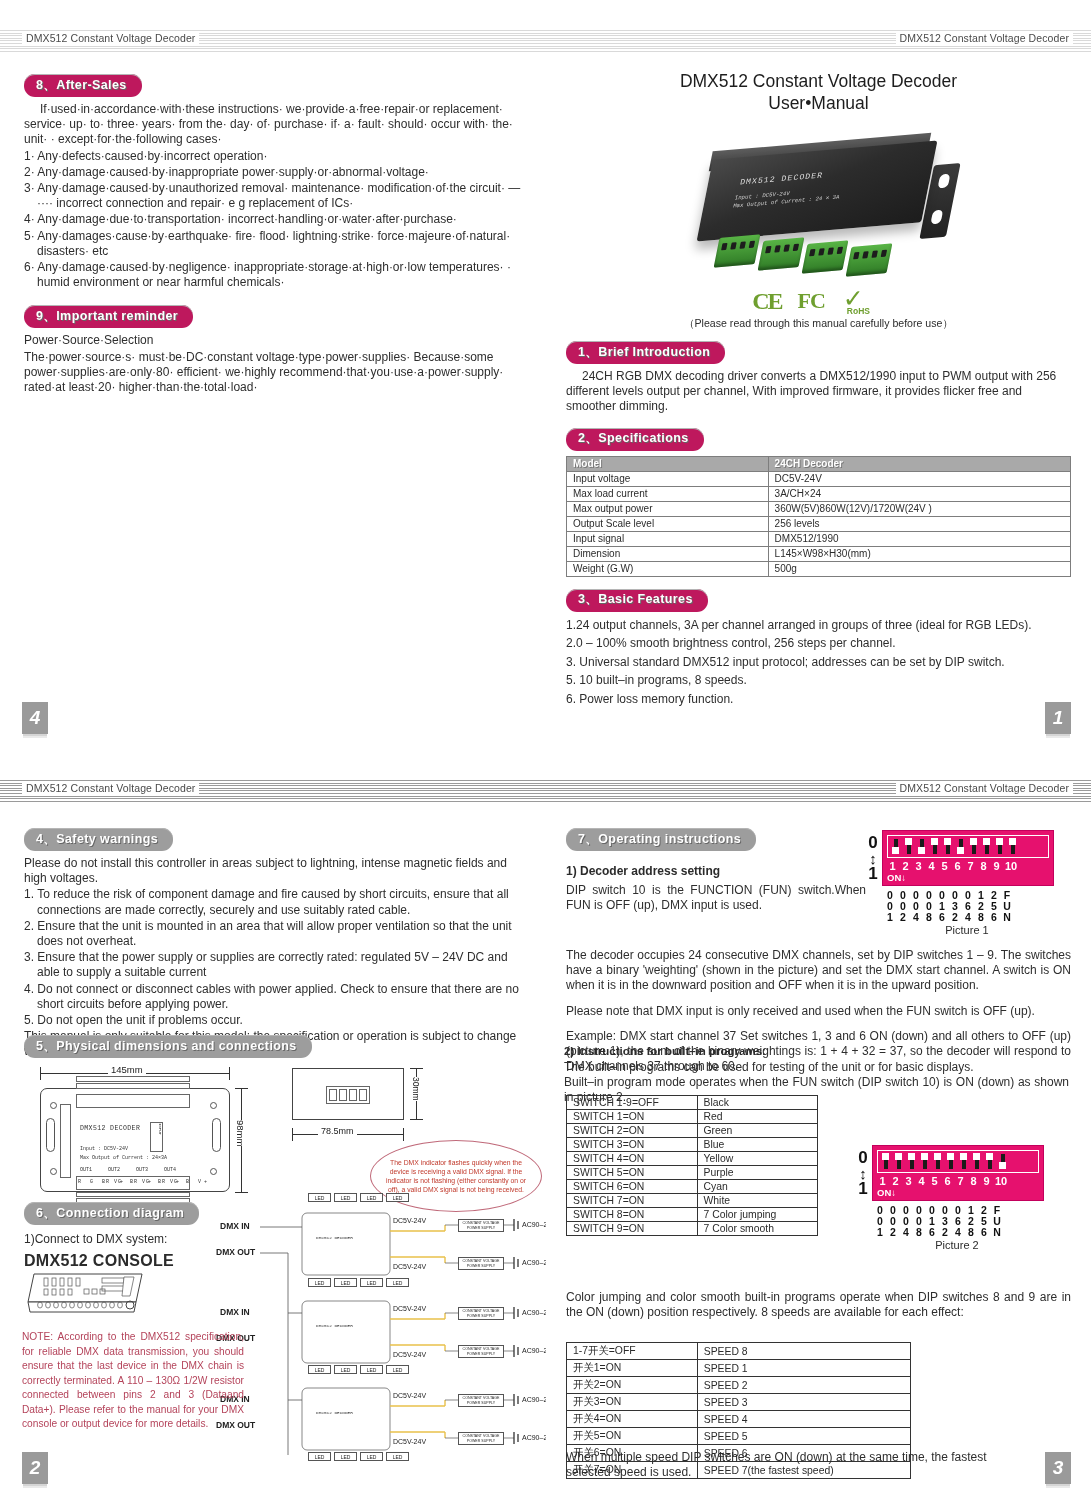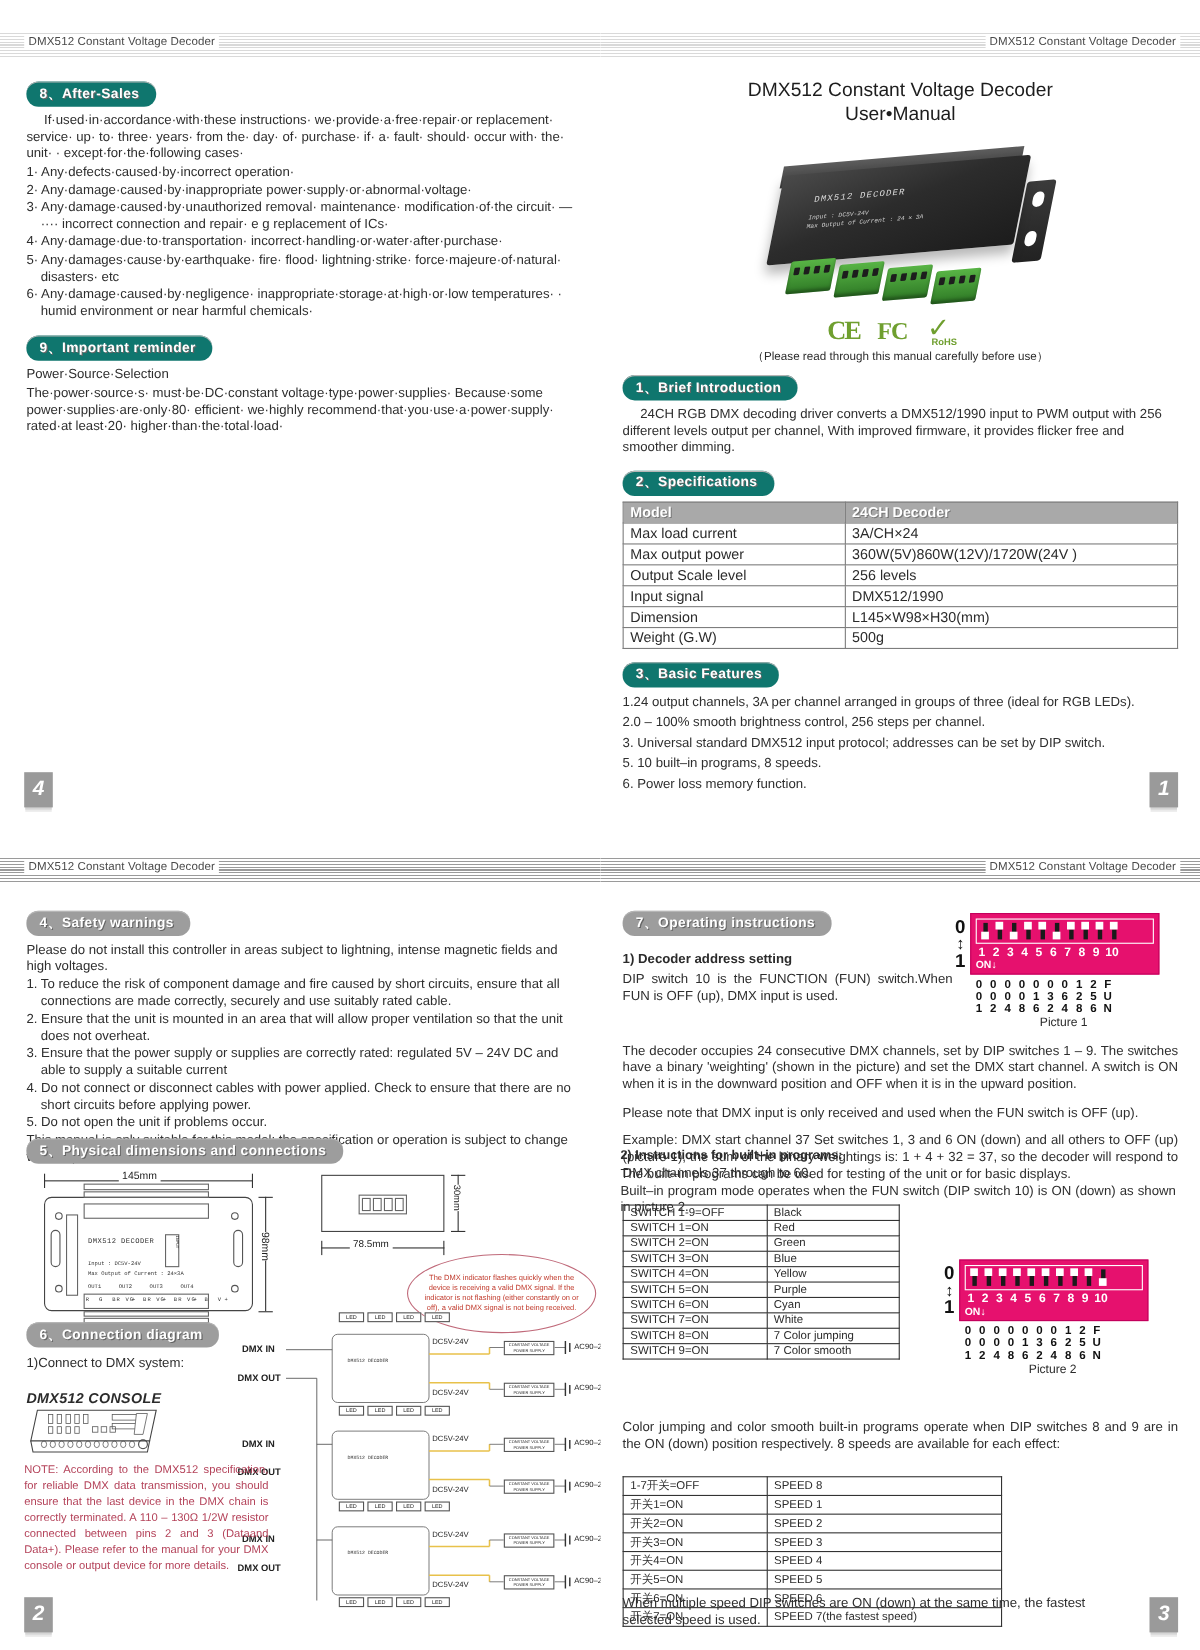--- a/index.html
+++ b/index.html
@@ -32,42 +32,42 @@
     position: absolute; top: 6px;
     font-size: 10.5px; color: #4a4a4a; background: #fff;
     padding: 0 4px; white-space: nowrap; letter-spacing: .1px;
   }
   .hdr .htxt.left  { left: 22px; }
   .hdr .htxt.right { right: 18px; }
 
   
   .pill {
     display: inline-block;
-    background: #0f766e;
+    background: #be185d;
     color: #fff;
     border-radius: 11px;
     padding: 2.5px 15px 3.5px 12px;
     font-size: 12.5px;
     font-weight: bold;
     letter-spacing: .4px;
     text-shadow: 1px 1px 0 #666;
     box-shadow: inset 0 1px 0 #b5b5b5;
     margin-bottom: 5px;
   }
   .pill.light { background: #9d9d9d; }
 
   
   .body { font-size: 12px; line-height: 15.2px; color: #2e2e2e; }
   .body p { margin-bottom: 1px; }
   .ind { padding-left: 13px; text-indent: -13px; }
   .p-indent { text-indent: 16px; }
 
   
   table { border-collapse: collapse; }
-  .spec-tbl { width: 100%; font-size: 13px; border-radius: 28px; }
+  .spec-tbl { width: 100%; font-size: 10px; border-radius: 28px; }
   .spec-tbl td { border: 1px solid #7d7d7d; padding: 1.5px 6px; }
   .spec-tbl tr.hdrow td {
     background: #a9a9a9; color: #fff; font-weight: bold;
     text-shadow: 1px 1px 0 #777;
   }
   .spec-tbl td.c1 { width: 40%; }
 
   .sw-tbl { font-size: 10.4px; }
   .sw-tbl td { border: 1px solid #333; padding: 1px 6px; }
 
@@ -317,20 +317,24 @@
     </div>
 
     <div class="pill" style="margin-top:12px">2、Specifications</div>
     <table class="spec-tbl">
       <tbody>
           <tr class="hdrow">
         <td class="c1">Model</td>
         <td>24CH Decoder</td>
       </tr>
       <tr>
+            <td class="c1">Input voltage</td>
+            <td>DC5V-24V</td>
+          </tr>
+      <tr>
             <td class="c1">Max load current</td>
             <td>3A/CH×24</td>
           </tr>
       <tr>
             <td class="c1">Max output power</td>
             <td>360W(5V)860W(12V)/1720W(24V )</td>
           </tr>
       <tr>
             <td class="c1">Output Scale level</td>
             <td>256 levels</td>
@@ -449,21 +453,21 @@
     <div class="dimline" style="left:0;top:60px;width:1px;height:13px;"></div>
     <div class="dimline" style="left:111px;top:60px;width:1px;height:13px;"></div>
     <div class="dimtxt" style="left:26px;top:58px;background:#fff;padding:0 3px;font-size:9px;">78.5mm</div>
   </div>
 
   <div class="ellipse-note" style="left:370px;top:390px;width:172px;height:72px;">The DMX indicator flashes quickly when the device is receiving a valid DMX signal. If the indicator is not flashing (either constantly on or off), a valid DMX signal is not being received.</div>
 
   <div style="position:absolute;left:24px;top:452px;">
     <div class="pill light">6、Connection diagram</div>
     <div class="body" style="margin-top:2px;">1)Connect to DMX system:</div>
-    <div style="font-size:13px;font-weight:bold;margin-top:16px;letter-spacing:.3px;font-style:italic;">DMX512 CONSOLE</div>
+    <div style="font-size:16px;font-weight:bold;margin-top:5px;letter-spacing:.3px;">DMX512 CONSOLE</div>
     
     <div class="console">
       <svg width="122" height="48" viewBox="0 0 122 48">
         <polygon points="10,2 118,2 112,30 4,30" fill="#fff" stroke="#444" stroke-width="1"></polygon>
         <polygon points="4,30 112,30 110,40 6,40" fill="#fff" stroke="#444" stroke-width="1"></polygon>
         <rect x="20" y="6" width="4" height="8" fill="none" stroke="#555" stroke-width=".7"></rect>
         <rect x="28" y="6" width="4" height="8" fill="none" stroke="#555" stroke-width=".7"></rect>
         <rect x="36" y="6" width="4" height="8" fill="none" stroke="#555" stroke-width=".7"></rect>
         <rect x="44" y="6" width="4" height="8" fill="none" stroke="#555" stroke-width=".7"></rect>
         <rect x="52" y="6" width="4" height="8" fill="none" stroke="#555" stroke-width=".7"></rect>

